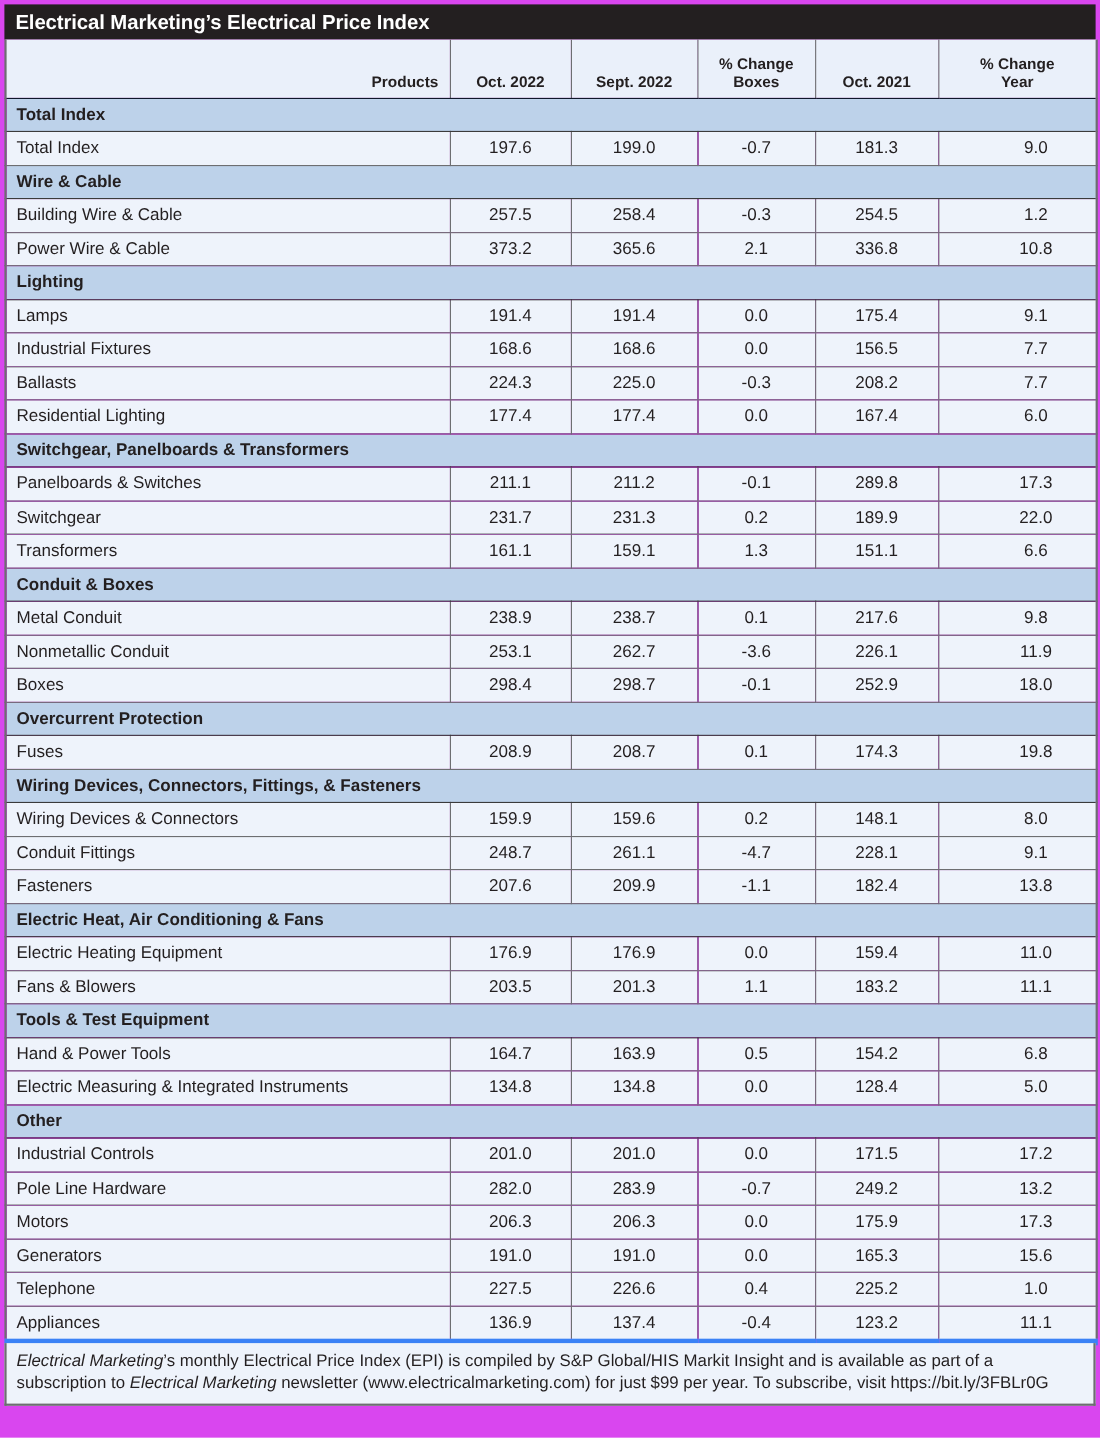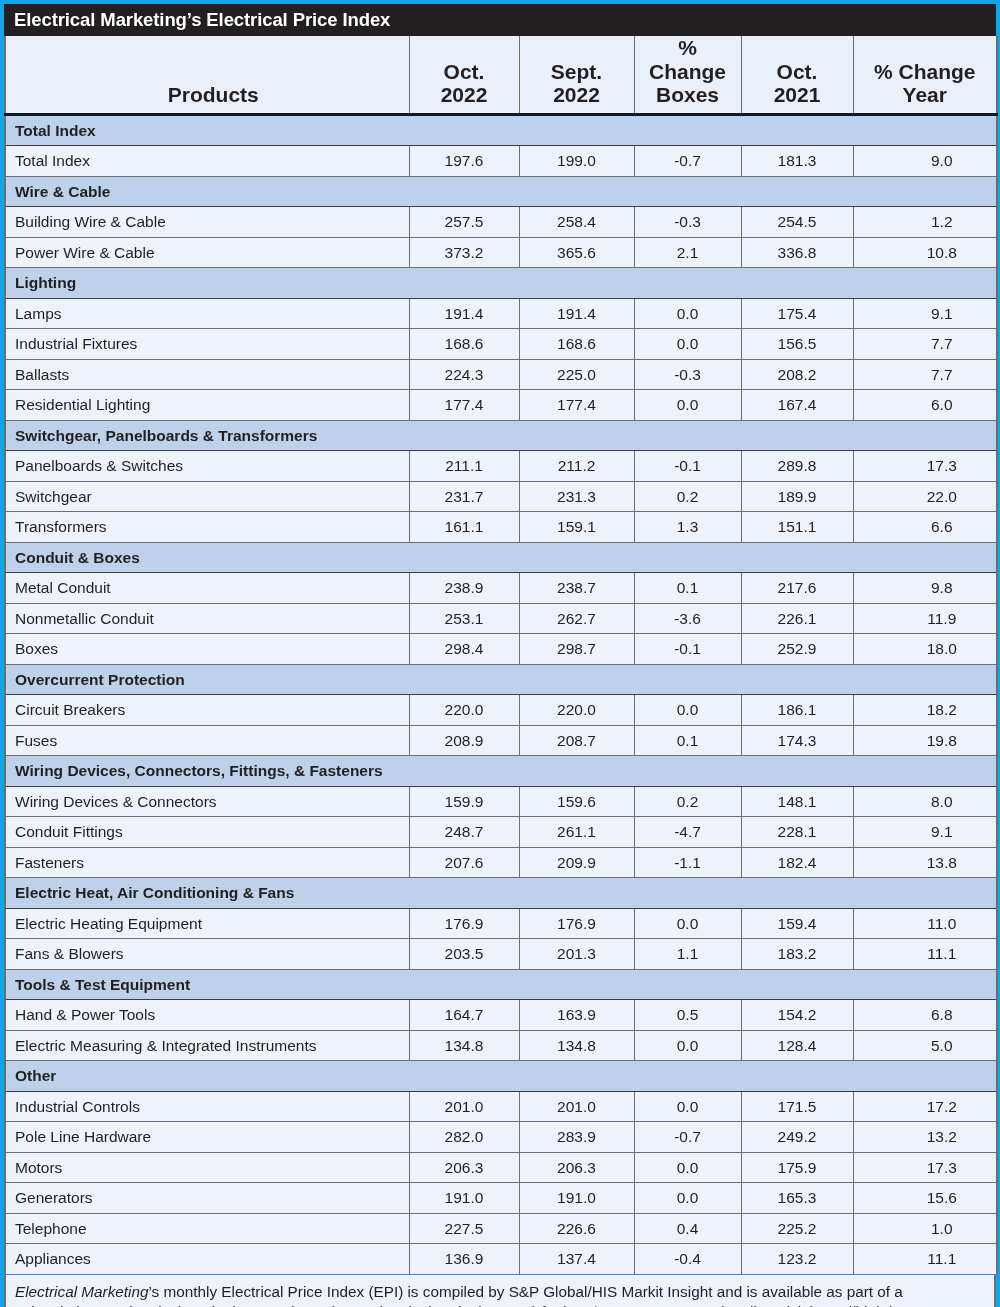--- a/index.html
+++ b/index.html
@@ -13,21 +13,21 @@
     font-family: "Liberation Sans", sans-serif;
     color: #231f20;
     overflow: hidden;
   }
 
   .sheet {
     width: 1000px;
     height: 1307px;
     box-sizing: border-box;
     padding: 4px 4px 4px 4px;
-    background: #0ea5e9;
+    background: #d946ef;
   }
 
   
   .title-bar {
     background: #231f20;
     color: #ffffff;
     height: 32px;
     line-height: 32px;
     padding: 0 0 0 10px;
     font-size: 18.5px;
@@ -52,32 +52,32 @@
   table.epi col.c-v1    { width: 110px; }
   table.epi col.c-v2    { width: 115px; }
   table.epi col.c-v3    { width: 107px; }
   table.epi col.c-v4    { width: 112px; }
   table.epi col.c-v5    { width: 144px; }
 
   
   tr.colhead td {
     background: #eaf0fa;
     font-weight: bold;
-    font-size: 21px;
+    font-size: 14px;
     vertical-align: bottom;
     height: 53px;
     padding: 0 10px 6px 10px;
     border-right: 1px solid #6d6e71;
-    border-bottom: 3px solid #0f172a;
+    border-bottom: 1px solid #0f172a;
     text-align: center;
     line-height: 1.12;
     box-sizing: border-box;
   }
   tr.colhead td.prod {
-    text-align: center;
+    text-align: right;
     padding-left: 22px;
   }
   tr.colhead td:last-child { border-right: none; }
 
   
   tr.section td {
     background: #bdd2ea;
     font-weight: bold;
     font-size: 15.5px;
     height: 29.5px;
@@ -102,21 +102,21 @@
     text-align: center;
     box-sizing: border-box;
     white-space: nowrap;
     overflow: hidden;
   }
   tr.datarow td.prod {
     text-align: left;
     padding-left: 9px;
   }
   tr.datarow td:last-child { border-right: none; padding-left: 44px; }
-  tr.datarow:last-of-type td { border-bottom: 3px solid #3b82f6; }
+  tr.datarow:last-of-type td { border-bottom: 6px solid #3b82f6; }
 
   
   .footnote {
     background: #eef3fb;
     border-left: 2px solid #6d6e71;
     border-right: 2px solid #6d6e71;
     border-bottom: 2px solid #6d6e71;
     border-top: none;
     width: 992px;
     box-sizing: border-box;
@@ -274,28 +274,20 @@
           <td>298.4</td>
           <td>298.7</td>
           <td>-0.1</td>
           <td>252.9</td>
           <td>18.0</td>
         </tr>
         <tr class="section">
           <td colspan="6">Overcurrent Protection</td>
         </tr>
         <tr class="datarow">
-          <td class="prod">Circuit Breakers</td>
-          <td>220.0</td>
-          <td>220.0</td>
-          <td>0.0</td>
-          <td>186.1</td>
-          <td>18.2</td>
-        </tr>
-        <tr class="datarow">
           <td class="prod">Fuses</td>
           <td>208.9</td>
           <td>208.7</td>
           <td>0.1</td>
           <td>174.3</td>
           <td>19.8</td>
         </tr>
         <tr class="section">
           <td colspan="6">Wiring Devices, Connectors, Fittings, &amp; Fasteners</td>
         </tr>

